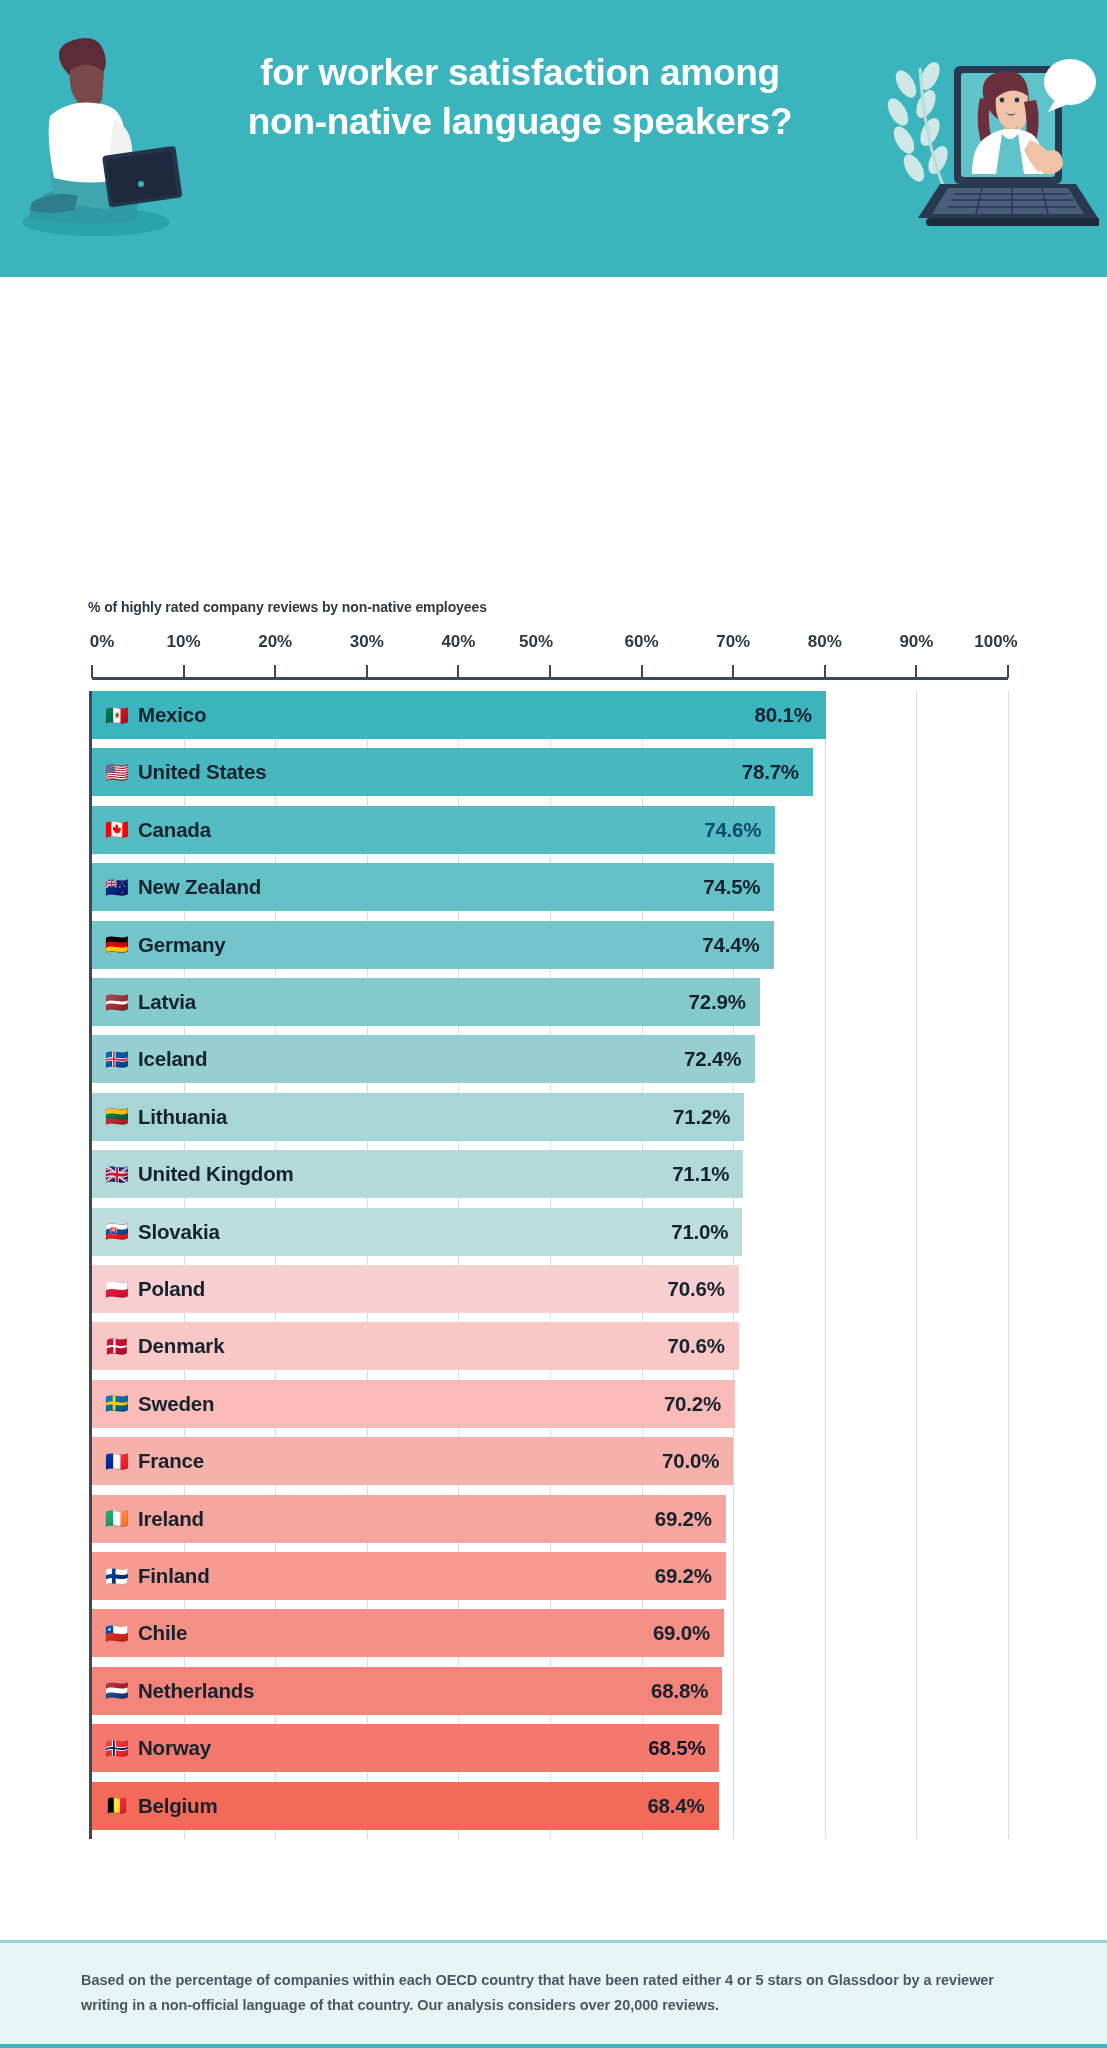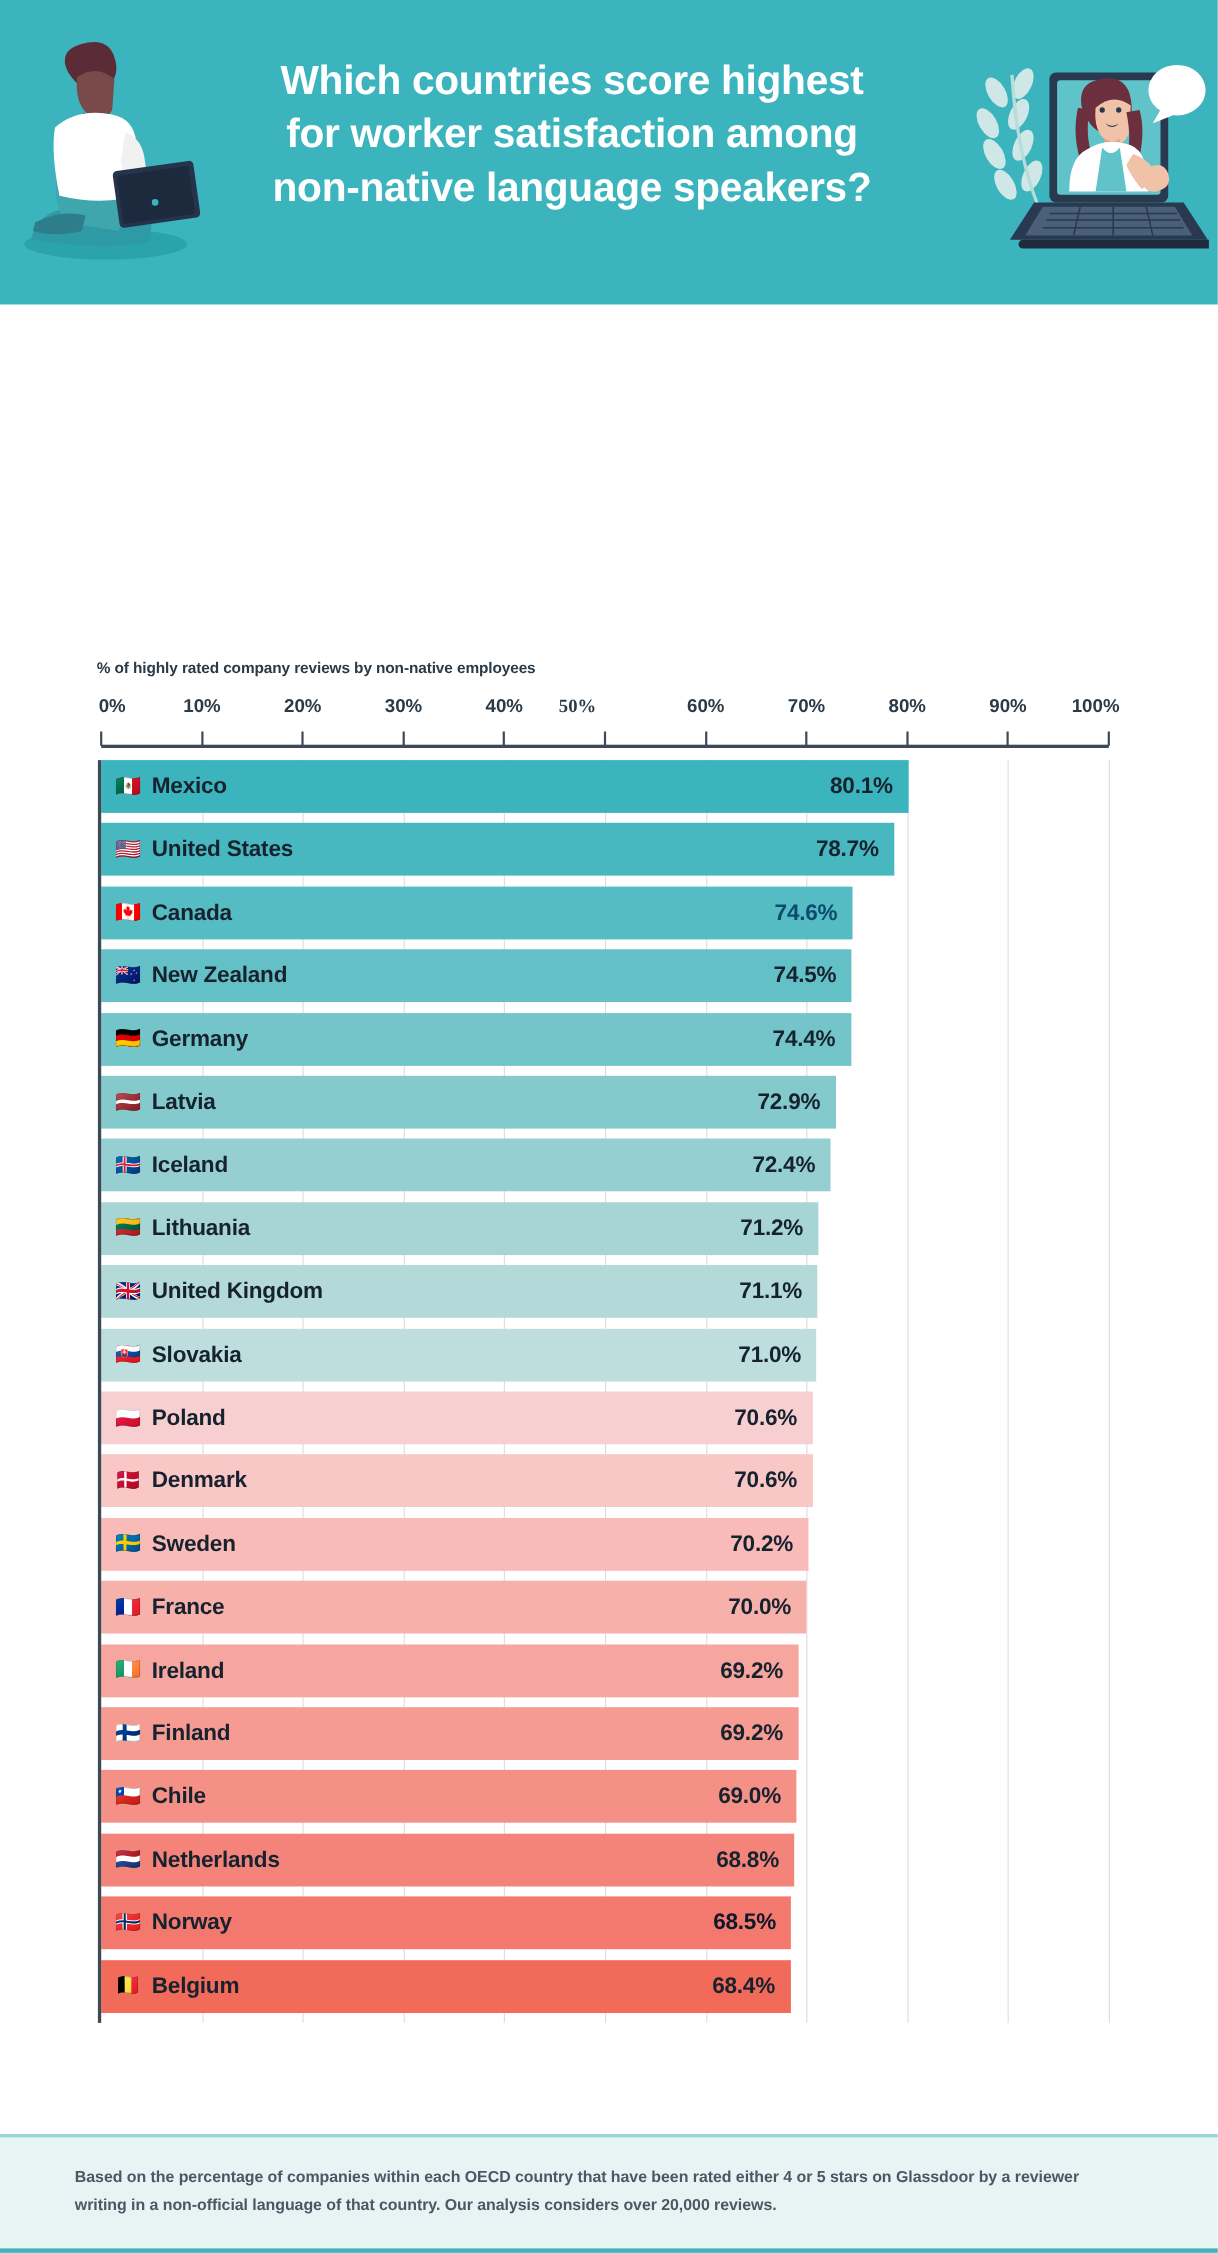--- a/index.html
+++ b/index.html
@@ -142,21 +142,21 @@
     position:absolute;
     left:0;top:1940px;
     width:1107px;height:108px;
     background:#E7F4F4;
     border-top:3px solid #9ad4d6;
     border-bottom:4px solid #3BB4BD;
     box-sizing:border-box;
   }
   .footnote{
     position:absolute;
-    left:68px;top:25px;
+    left:81px;top:25px;
     width:950px;
     font-size:14.5px;
     font-weight:bold;
     color:#4a5864;
     line-height:1.75;
     letter-spacing:-0.05px;
   }
 </style>
 </head>
 <body>
@@ -173,21 +173,20 @@
     <path d="M40 90 q20 -18 52 -12 q20 4 22 26 l6 46 q-34 12 -76 2 q-8 -40 -4 -62z" fill="#ffffff"></path>
     <path d="M104 94 q16 6 18 28 l4 38 l-20 4 l-6 -44z" fill="#f1f1f1"></path>
     <path d="M108 136 q16 8 22 20 l-18 12 q-12 -10 -14 -22z" fill="#7a4a4a"></path>
     <rect x="92" y="130" width="74" height="52" rx="4" transform="rotate(-8 92 130)" fill="#25344a"></rect>
     <rect x="96" y="134" width="66" height="44" rx="3" transform="rotate(-8 96 134)" fill="#1d2a3d"></rect>
     <circle cx="131" cy="158" r="3" fill="#3BB4BD"></circle>
     <path d="M22 176 q24 -12 46 -6 l-4 14 q-24 6 -44 0z" fill="#2e7d8a"></path>
   </svg>
 
   <div class="header-title">
-    <span class="line">Which countries score highest</span>
     <span class="line">for worker satisfaction among</span>
     <span class="line">non-native language speakers?</span>
   </div>
 
   <svg class="illus-right" viewBox="0 0 215 195">
 
     <g fill="#cfe7e6">
       <ellipse cx="22" cy="44" rx="8" ry="15" transform="rotate(-30 22 44)"></ellipse>
       <ellipse cx="14" cy="72" rx="8" ry="15" transform="rotate(-30 14 72)"></ellipse>
       <ellipse cx="20" cy="100" rx="8" ry="15" transform="rotate(-30 20 100)"></ellipse>
@@ -243,21 +242,21 @@
         <div class="tick-label" style="left: 10px;">0%</div>
         <div class="tick" style="left: 90.6px;"></div>
         <div class="tick-label" style="left: 91.6px;">10%</div>
         <div class="tick" style="left: 182.2px;"></div>
         <div class="tick-label" style="left: 183.2px;">20%</div>
         <div class="tick" style="left: 273.8px;"></div>
         <div class="tick-label" style="left: 274.8px;">30%</div>
         <div class="tick" style="left: 365.4px;"></div>
         <div class="tick-label" style="left: 366.4px;">40%</div>
         <div class="tick" style="left: 457px;"></div>
-        <div class="tick-label" style="left: 433px; font-family: Liberation Serif, serif;">50%</div>
+        <div class="tick-label" style="left: 444px;">50%</div>
         <div class="tick" style="left: 548.6px;"></div>
         <div class="tick-label" style="left: 549.6px;">60%</div>
         <div class="tick" style="left: 640.2px;"></div>
         <div class="tick-label" style="left: 641.2px;">70%</div>
         <div class="tick" style="left: 731.8px;"></div>
         <div class="tick-label" style="left: 732.8px;">80%</div>
         <div class="tick" style="left: 823.4px;"></div>
         <div class="tick-label" style="left: 824.4px;">90%</div>
         <div class="tick" style="left: 915px;"></div>
         <div class="tick-label" style="left: 904px;">100%</div>

